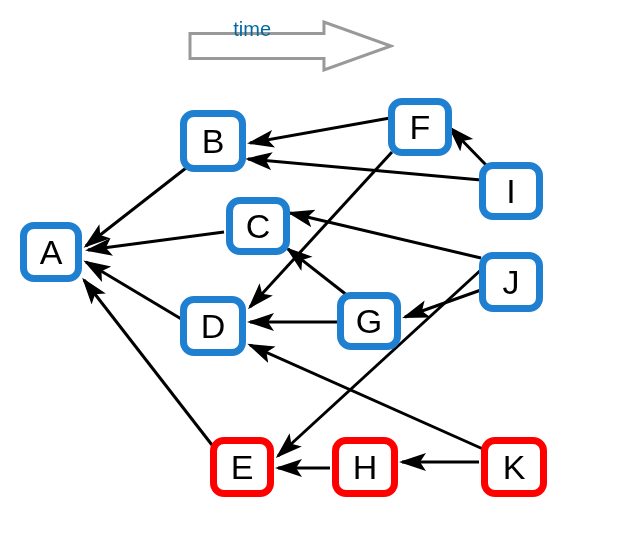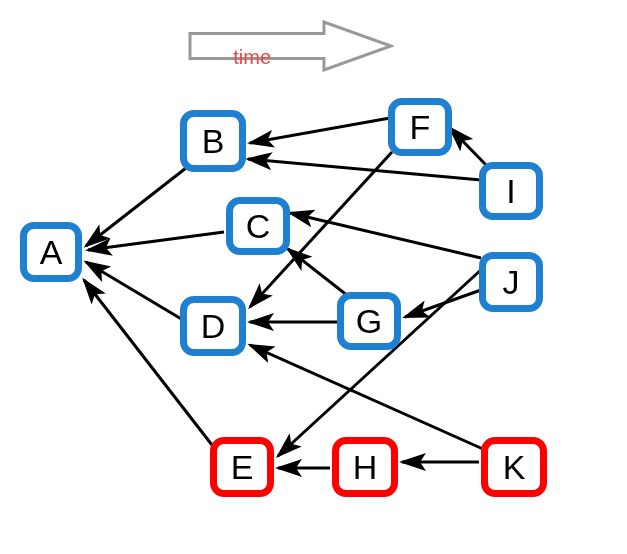--- a/index.html
+++ b/index.html
@@ -123,15 +123,15 @@
         <span class="node-label" style="color: rgb(0, 0, 0);">J</span>
       </div>
       <div class="node" style="left: 481px; top: 437px; width: 66px; height: 60px; border-color: rgb(254, 0, 0); border-width: 7px; border-radius: 14px; background: rgb(255, 255, 255);">
         <span class="node-label" style="color: rgb(0, 0, 0);">K</span>
       </div>
     </div>
 
   <svg class="time-arrow" id="time-arrow" xmlns="http://www.w3.org/2000/svg" width="206" height="52" viewBox="0 0 206 52" style="left: 188px; top: 20px;">
       <polygon points="2,13.52 135.96,13.52 135.96,2 203,26 135.96,50 135.96,38.48 2,38.48" fill="#ffffff" stroke="#999999" stroke-width="3" stroke-linejoin="miter"></polygon>
     </svg>
-  <div class="time-arrow-label" id="time-arrow-label" style="left: 233.32px; top: 46px; color: #ef4444;">time</div>
+  <div class="time-arrow-label" id="time-arrow-label" style="left: 233.32px; top: 18px; color: #0369a1;">time</div>
 
 </div>
 
 </body></html>

